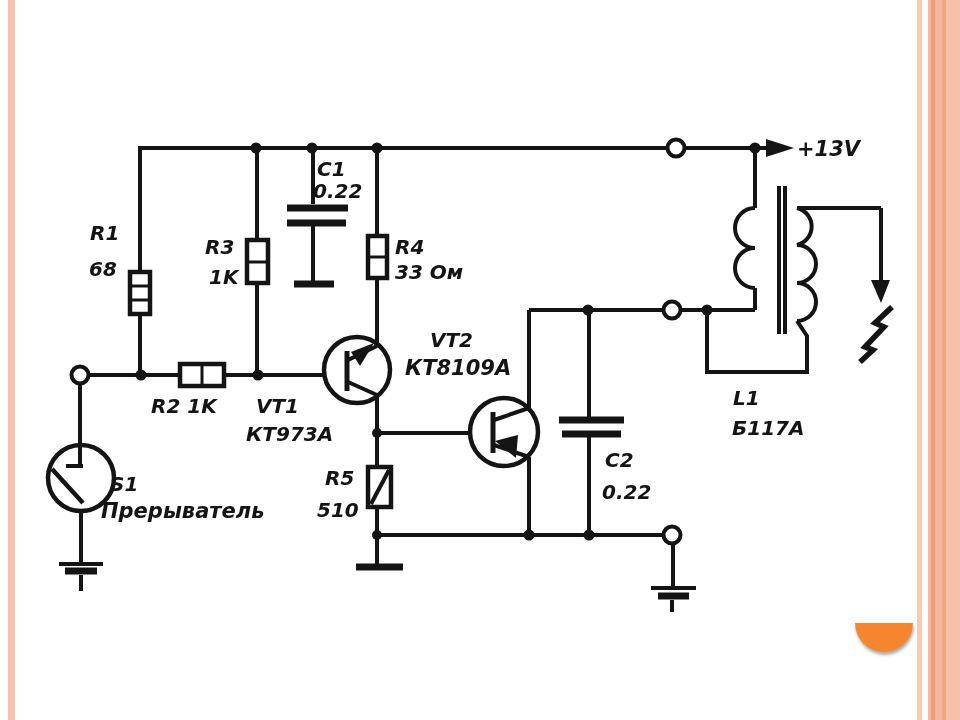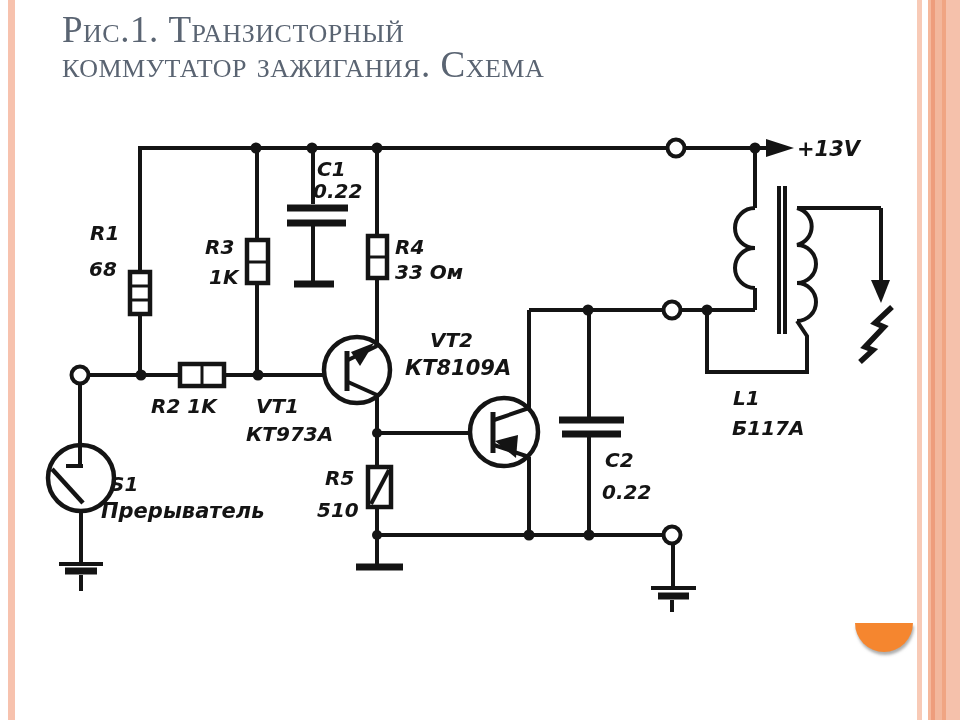--- a/index.html
+++ b/index.html
@@ -32,24 +32,20 @@
 
   <div class="vbar" style="left:8px;width:7px;background:#f7c2ae;"></div>
   <div class="vbar" style="left:917px;width:5px;background:#f8cab6;"></div>
   <div class="vbar" style="left:928px;width:3px;background:#f5b89c;"></div>
   <div class="vbar" style="left:931px;width:4px;background:#ee9d7c;"></div>
   <div class="vbar" style="left:935px;width:7px;background:#f3b79c;"></div>
   <div class="vbar" style="left:942px;width:4px;background:#f0a583;"></div>
   <div class="vbar" style="left:946px;width:14px;background:#f5c1ab;"></div>
   <div id="orange-accent"></div>
 
-  <div id="title">
-    <div>Рис.1. Транзисторный</div>
-    <div>коммутатор зажигания. Схема</div>
-  </div>
 
   <svg id="schematic-svg" width="960" height="720" viewBox="0 0 960 720">
 
     <g>
       <line class="wire" x1="140" y1="148" x2="766" y2="148"></line>
       <polygon fill="#141414" points="766,139 766,157 794,148"></polygon>
     </g>
 
     <g>
       <line class="wire" x1="140" y1="146" x2="140" y2="272"></line>

